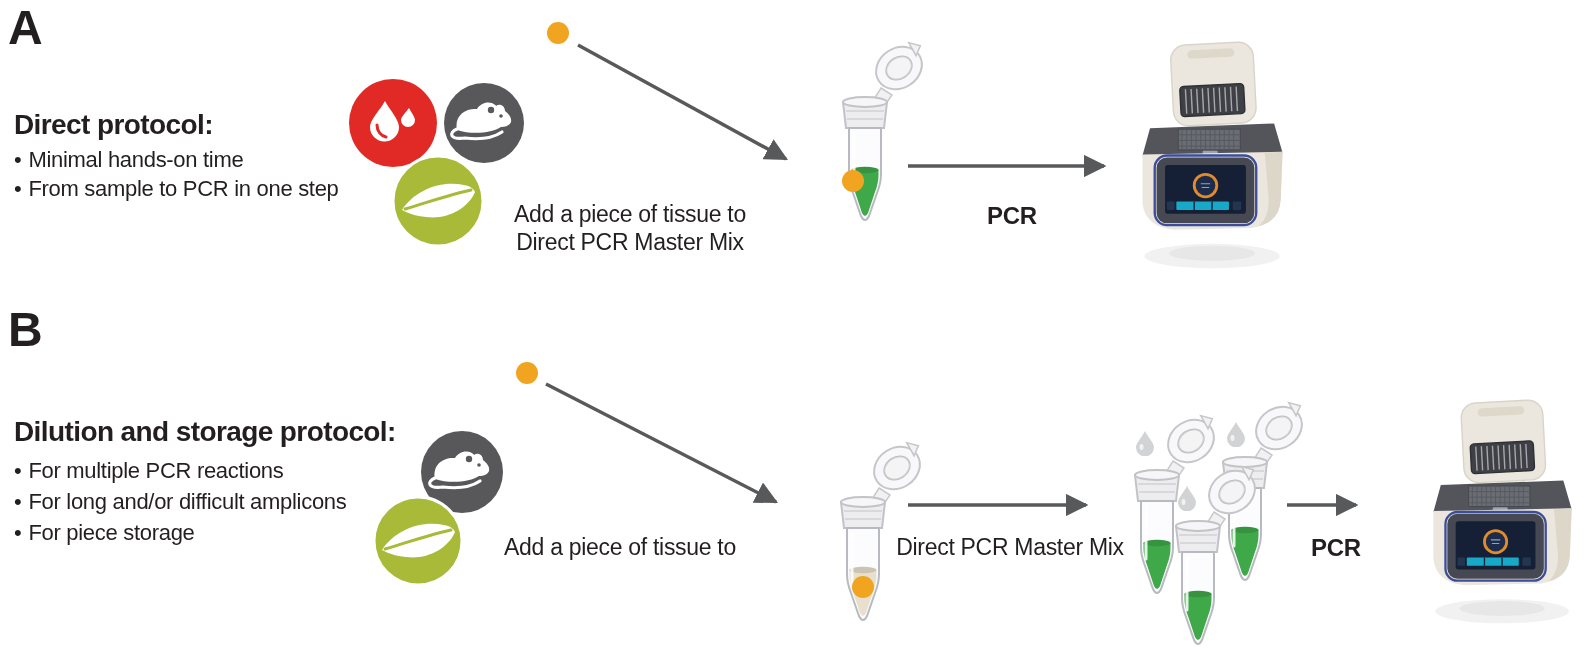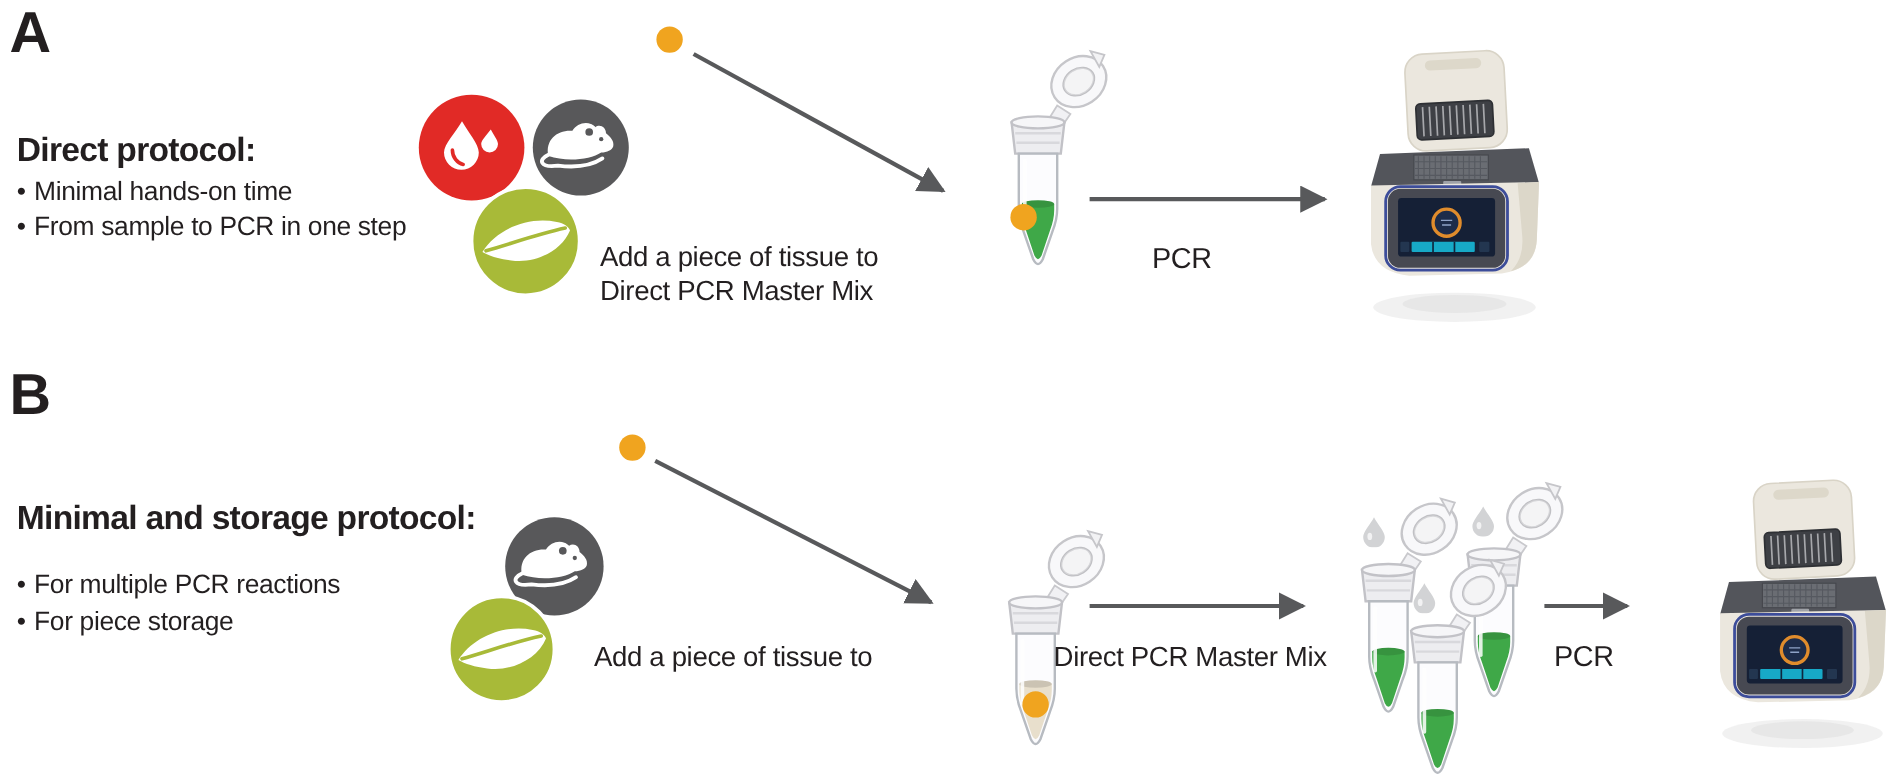--- a/index.html
+++ b/index.html
@@ -7,22 +7,22 @@
     position:relative;width:1587px;height:650px;overflow:hidden;background:#fff;
     font-family:"Liberation Sans","DejaVu Sans",sans-serif;
     color:var(--text,#231f20);
   }
   .abs{position:absolute;}
   .panel-letter{font-size:48px;font-weight:bold;letter-spacing:-1px;line-height:1;}
   .heading{font-size:28px;font-weight:bold;letter-spacing:-0.6px;line-height:30px;white-space:nowrap;}
   .bullets{font-size:22px;letter-spacing:-0.3px;}
   .bullet-row{white-space:nowrap;}
   .bullet-mark{display:inline-block;margin-right:7px;}
-  .caption{font-size:23px;letter-spacing:-0.3px;line-height:28px;}
-  .pcr-label{font-size:24px;letter-spacing:-0.3px;text-align:left;font-weight:normal;}
+  .caption{font-size:23px;letter-spacing:-0.3px;line-height:28px;text-align:center;}
+  .pcr-label{font-size:24px;letter-spacing:-0.3px;text-align:center;font-weight:bold;}
   .dot{
     width:22px;height:22px;border-radius:50%;
     background:var(--orange,#f0a41f);
   }
   svg{display:block;overflow:visible;}
 </style>
 </head>
 <body>
 
 <div id="canvas">
@@ -126,24 +126,25 @@
   </div>
 
   <div class="abs pcr-label" style="left:960px;top:202px;width:104px;">PCR</div>
 
   <svg class="abs" style="left:1133px;top:38px;" width="160" height="235" viewBox="0 0 170 250">
       <use href="#cycler"></use>
     </svg>
 
   <div class="abs panel-letter" style="left:8px;top:306px;">B</div>
 
-  <div class="abs heading" style="left:14px;top:417px;">Minimal and storage protocol:</div>
-
-  <div class="abs bullets" style="left:14px;top:455px;line-height:31px;margin-top:16px;">
+  <div class="abs heading" style="left:14px;top:417px;">Dilution and storage protocol:</div>
+
+  <div class="abs bullets" style="left:14px;top:455px;line-height:31px;">
     <div class="bullet-row"><span class="bullet-mark">•</span><span>For multiple PCR reactions</span></div>
+    <div class="bullet-row"><span class="bullet-mark">•</span><span>For long and/or difficult amplicons</span></div>
     <div class="bullet-row"><span class="bullet-mark">•</span><span>For piece storage</span></div>
   </div>
 
   <svg class="abs" style="left:360px;top:425px;" width="150" height="165" viewBox="0 0 150 165">
     <g transform="translate(102 47)">
       <circle cx="0" cy="0" r="41" fill="var(--gray,#58585a)"></circle>
       <path d="M -27 6 C -36 10 -34 17 -19 15 C -3 17 9 15 18 9" stroke="#fff" stroke-width="3.2" fill="none" stroke-linecap="round"></path>
       <path d="M -27 7 C -30 -7 -19 -15 -7 -14 C -3 -21 7 -23 12 -17 C 16 -20 21 -17 21 -12 C 25 -9 28 -5 27 -1 C 26 2 22 4 17 4 C 8 10 -12 12 -27 7 Z" fill="#fff"></path>
       <circle cx="7" cy="-13" r="6.5" fill="#fff"></circle>
       <circle cx="7" cy="-13" r="3.2" fill="var(--gray,#58585a)"></circle>

